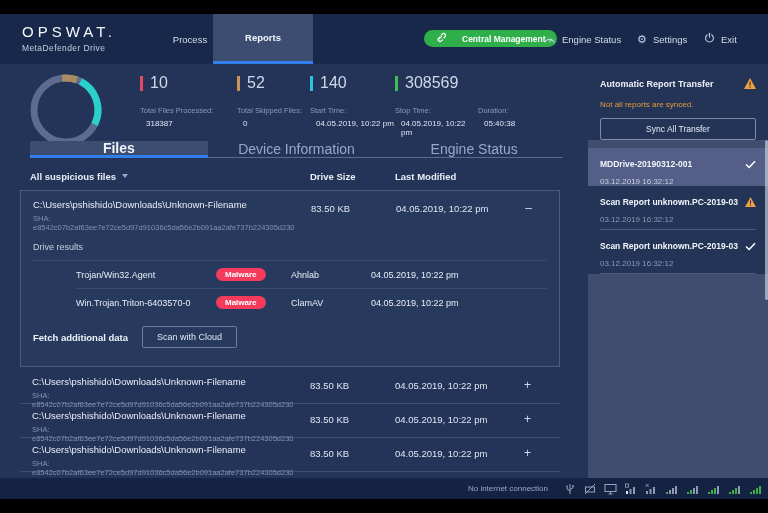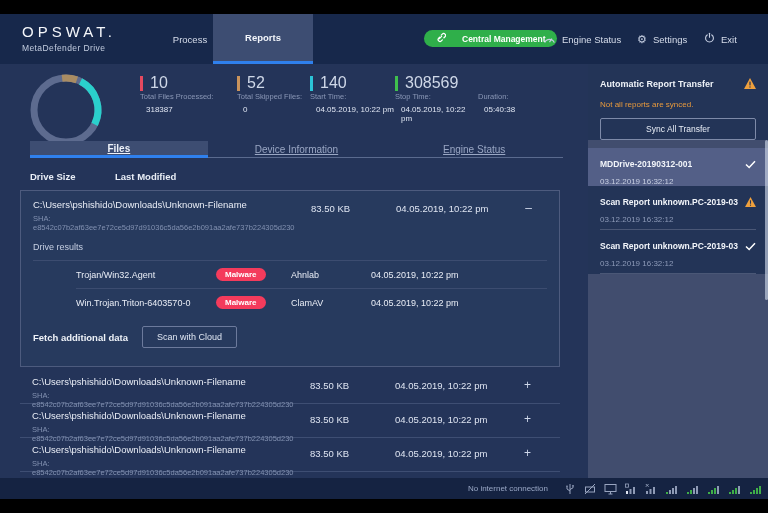--- a/index.html
+++ b/index.html
@@ -24,28 +24,28 @@
   .gear-glyph{font-size:11px;color:#c6cfe2;line-height:1;}
 
   
   .donut{position:absolute;left:26px;top:56px;}
   .stat{position:absolute;top:60px;}
   .s1{left:140px;} .s2{left:237px;} .s3{left:310px;} .s4{left:395px;}
   .stat-num{display:flex;align-items:center;gap:7px;}
   .stat-bar{width:3px;height:15px;}
   .b1{background:#e5495f;} .b2{background:#c9935c;} .b3{background:#2bc4d8;} .b4{background:#3fbf4d;}
   .stat-val{font-size:16px;color:#cfd8e8;}
-  .stat-lbl{font-size:7.5px;color:#8a97b6;line-height:1.35;}
+  .stat-lbl{margin-top:14px;font-size:7.5px;color:#8a97b6;line-height:1.35;}
   .stat-sub{margin-top:3px;font-size:8px;color:#dfe5f2;padding-left:6px;}
   .dual{display:flex;} .dual .grp1{width:83px;}
 
   
   .tabs{position:absolute;left:30px;top:127px;width:533px;height:17px;display:flex;}
-  .tab{flex:1;display:flex;align-items:center;justify-content:center;font-size:10px;color:#9aa7c4;
-    border-bottom:1px solid #5a6a8e;box-sizing:border-box;text-decoration:underline;}
+  .tab{flex:1;display:flex;align-items:center;justify-content:center;font-size:14px;color:#9aa7c4;
+    border-bottom:1px solid #5a6a8e;box-sizing:border-box;}
   .tab.active{background:#3d4d72;border-bottom:3px solid #2f80ed;color:#eef2f9;font-weight:bold;}
 
   
   .thead{position:absolute;left:30px;top:148px;width:533px;height:28px;display:flex;align-items:center;}
   .col-name{width:280px;display:flex;align-items:center;gap:6px;}
   .col-size{width:85px;} .col-mod{width:138px;} .col-exp{width:25px;text-align:center;}
   .thead .txt{font-size:9.5px;font-weight:bold;color:#e8edf6;}
   .caret{width:0;height:0;border-left:3px solid transparent;border-right:3px solid transparent;
     border-top:4px solid #9aa8c6;}
 
@@ -205,20 +205,24 @@
     </div>
   </div>
 
   <div class="tabs">
     <div class="tab active">Files</div>
     <div class="tab">Device Information</div>
     <div class="tab">Engine Status</div>
   </div>
 
   <div class="thead">
+    <div class="col-name">
+      <span class="txt">All suspicious files</span>
+      <span class="caret"></span>
+    </div>
     <div class="col-size txt">Drive Size</div>
     <div class="col-mod txt">Last Modified</div>
     <div class="col-exp"></div>
   </div>
 
   <div class="card">
     <div class="file-row">
       <div class="info">
         <div class="fpath">C:\Users\pshishido\Downloads\Unknown-Filename</div>
         <div class="fsha">SHA: e8542c07b2af63ee7e72ce5d97d91036c5da56e2b091aa2afe737b224305d230</div>

